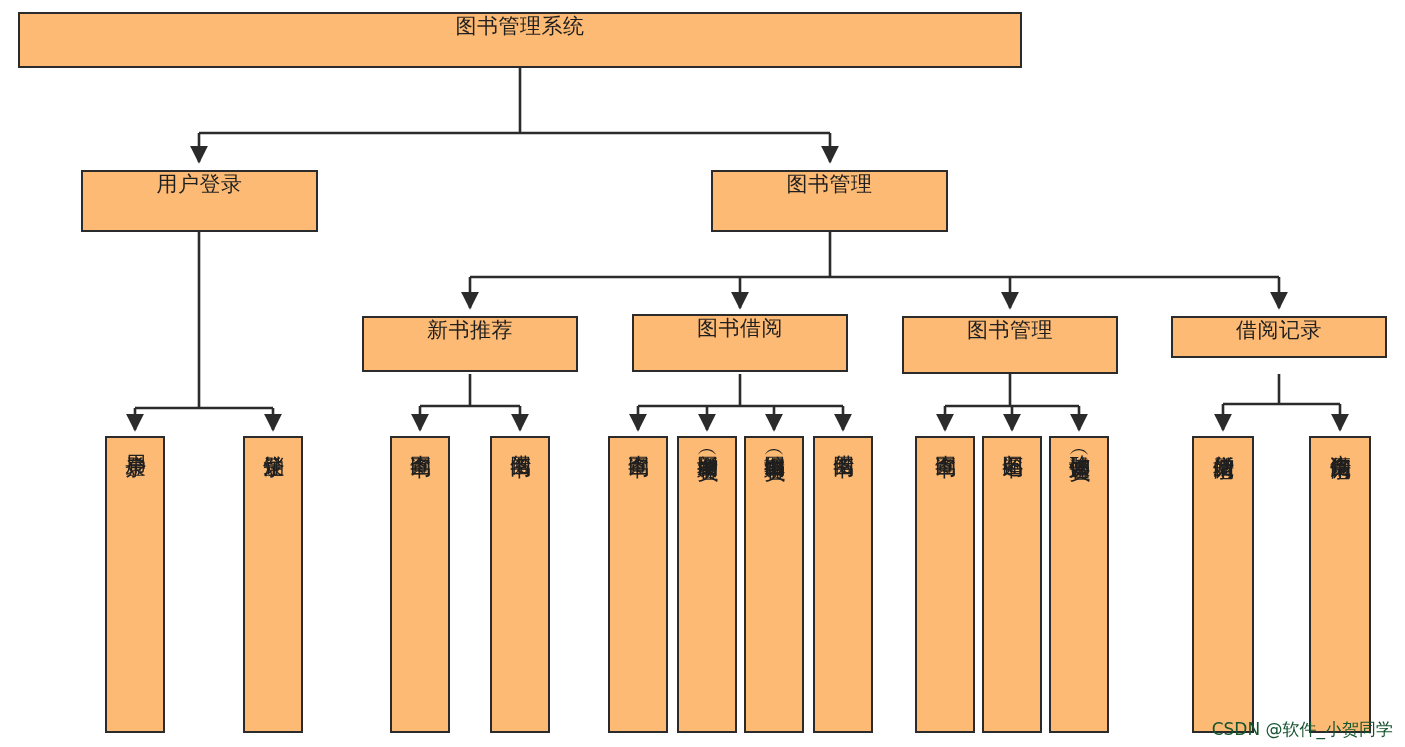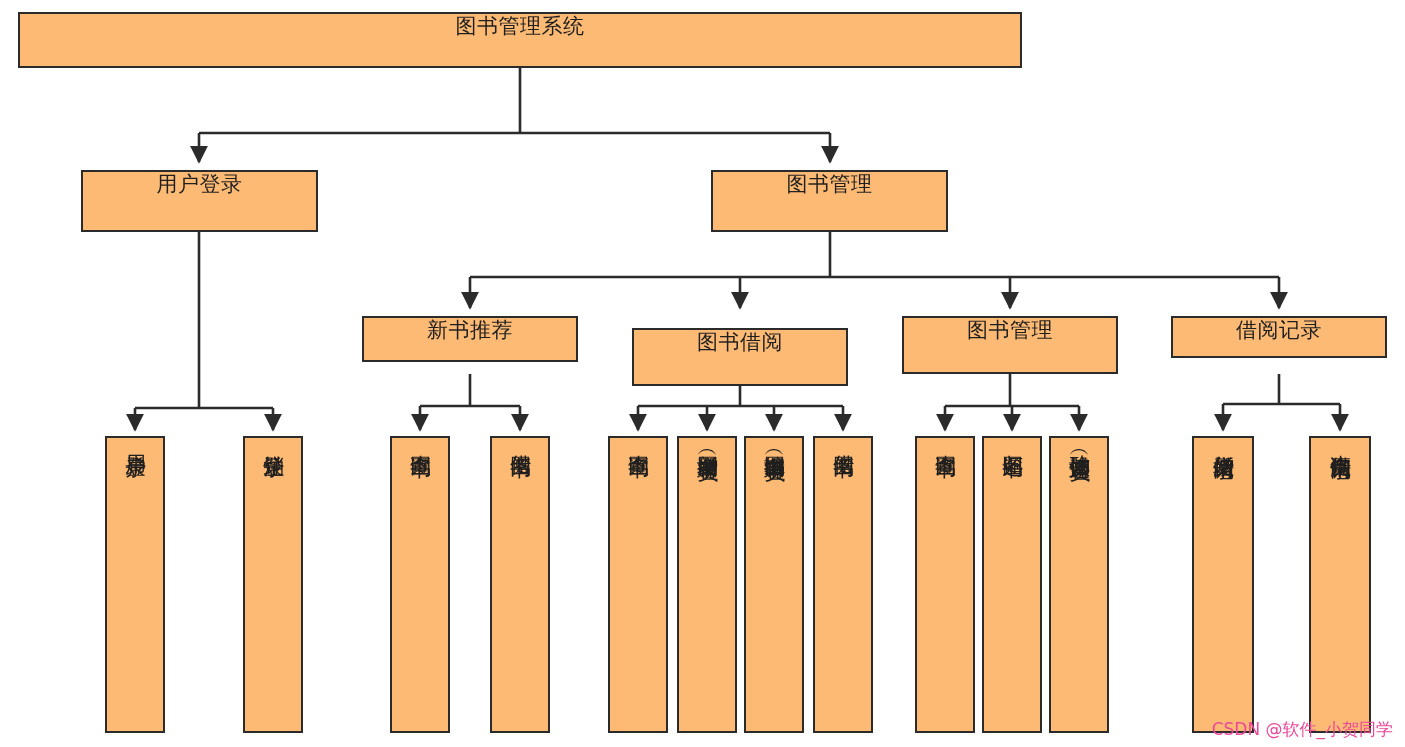--- a/index.html
+++ b/index.html
@@ -32,21 +32,21 @@
     text-orientation:upright;
     font-size:21px;
     line-height:1.22;
     letter-spacing:1px;
     white-space:nowrap;
   }
   #watermark{
     position:absolute;
     right:12px;bottom:6px;
     font-size:17px;
-    color:#ec4899;
+    color:#14532d;
     z-index:5;
     white-space:nowrap;
     font-family:"DejaVu Sans","Liberation Sans",sans-serif;
   }
 </style>
 </head>
 <body>
 
 <div id="diagram-root">
 
@@ -105,25 +105,25 @@
   </div>
 
   <div class="node" style="left:81px;top:170px;width:237px;height:62px;">
     <span class="node-label">用户登录</span>
   </div>
 
   <div class="node" style="left:711px;top:170px;width:237px;height:62px;">
     <span class="node-label">图书管理</span>
   </div>
 
-  <div class="node" style="left:362px;top:316px;width:216px;height:46px;">
+  <div class="node" style="left:362px;top:316px;width:216px;height:56px;">
     <span class="node-label">新书推荐</span>
   </div>
 
-  <div class="node" style="left:632px;top:328px;width:216px;height:58px;">
+  <div class="node" style="left:632px;top:314px;width:216px;height:58px;">
     <span class="node-label">图书借阅</span>
   </div>
 
   <div class="node" style="left:902px;top:316px;width:216px;height:58px;">
     <span class="node-label">图书管理</span>
   </div>
 
   <div class="node" style="left:1171px;top:316px;width:216px;height:42px;">
     <span class="node-label">借阅记录</span>
   </div>

